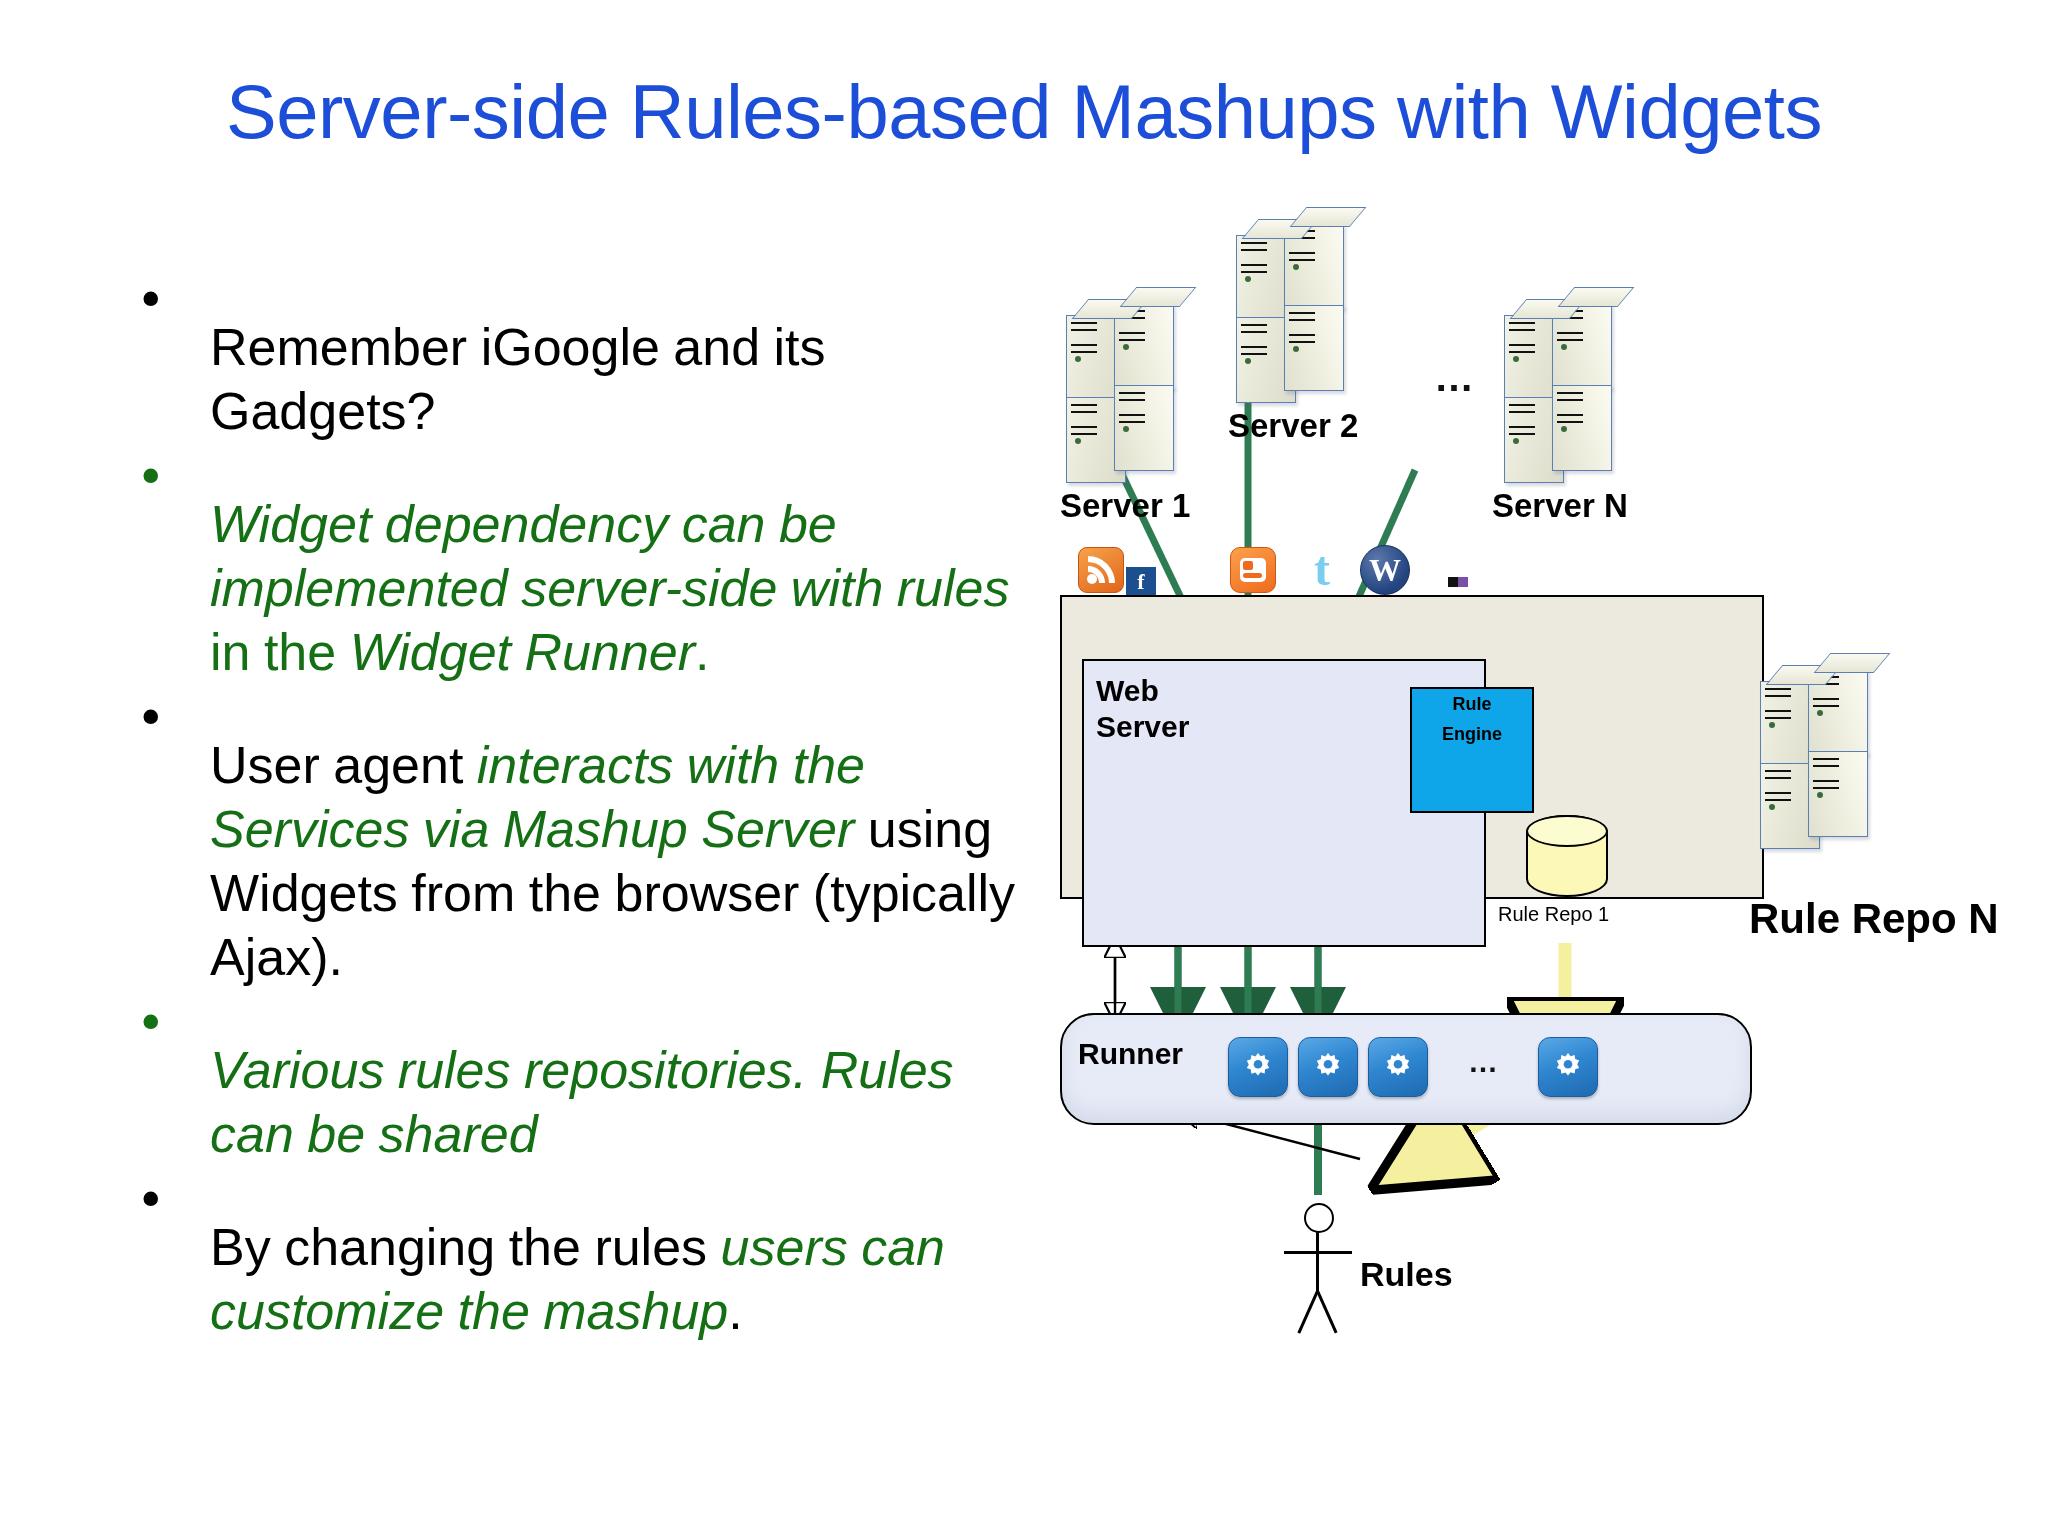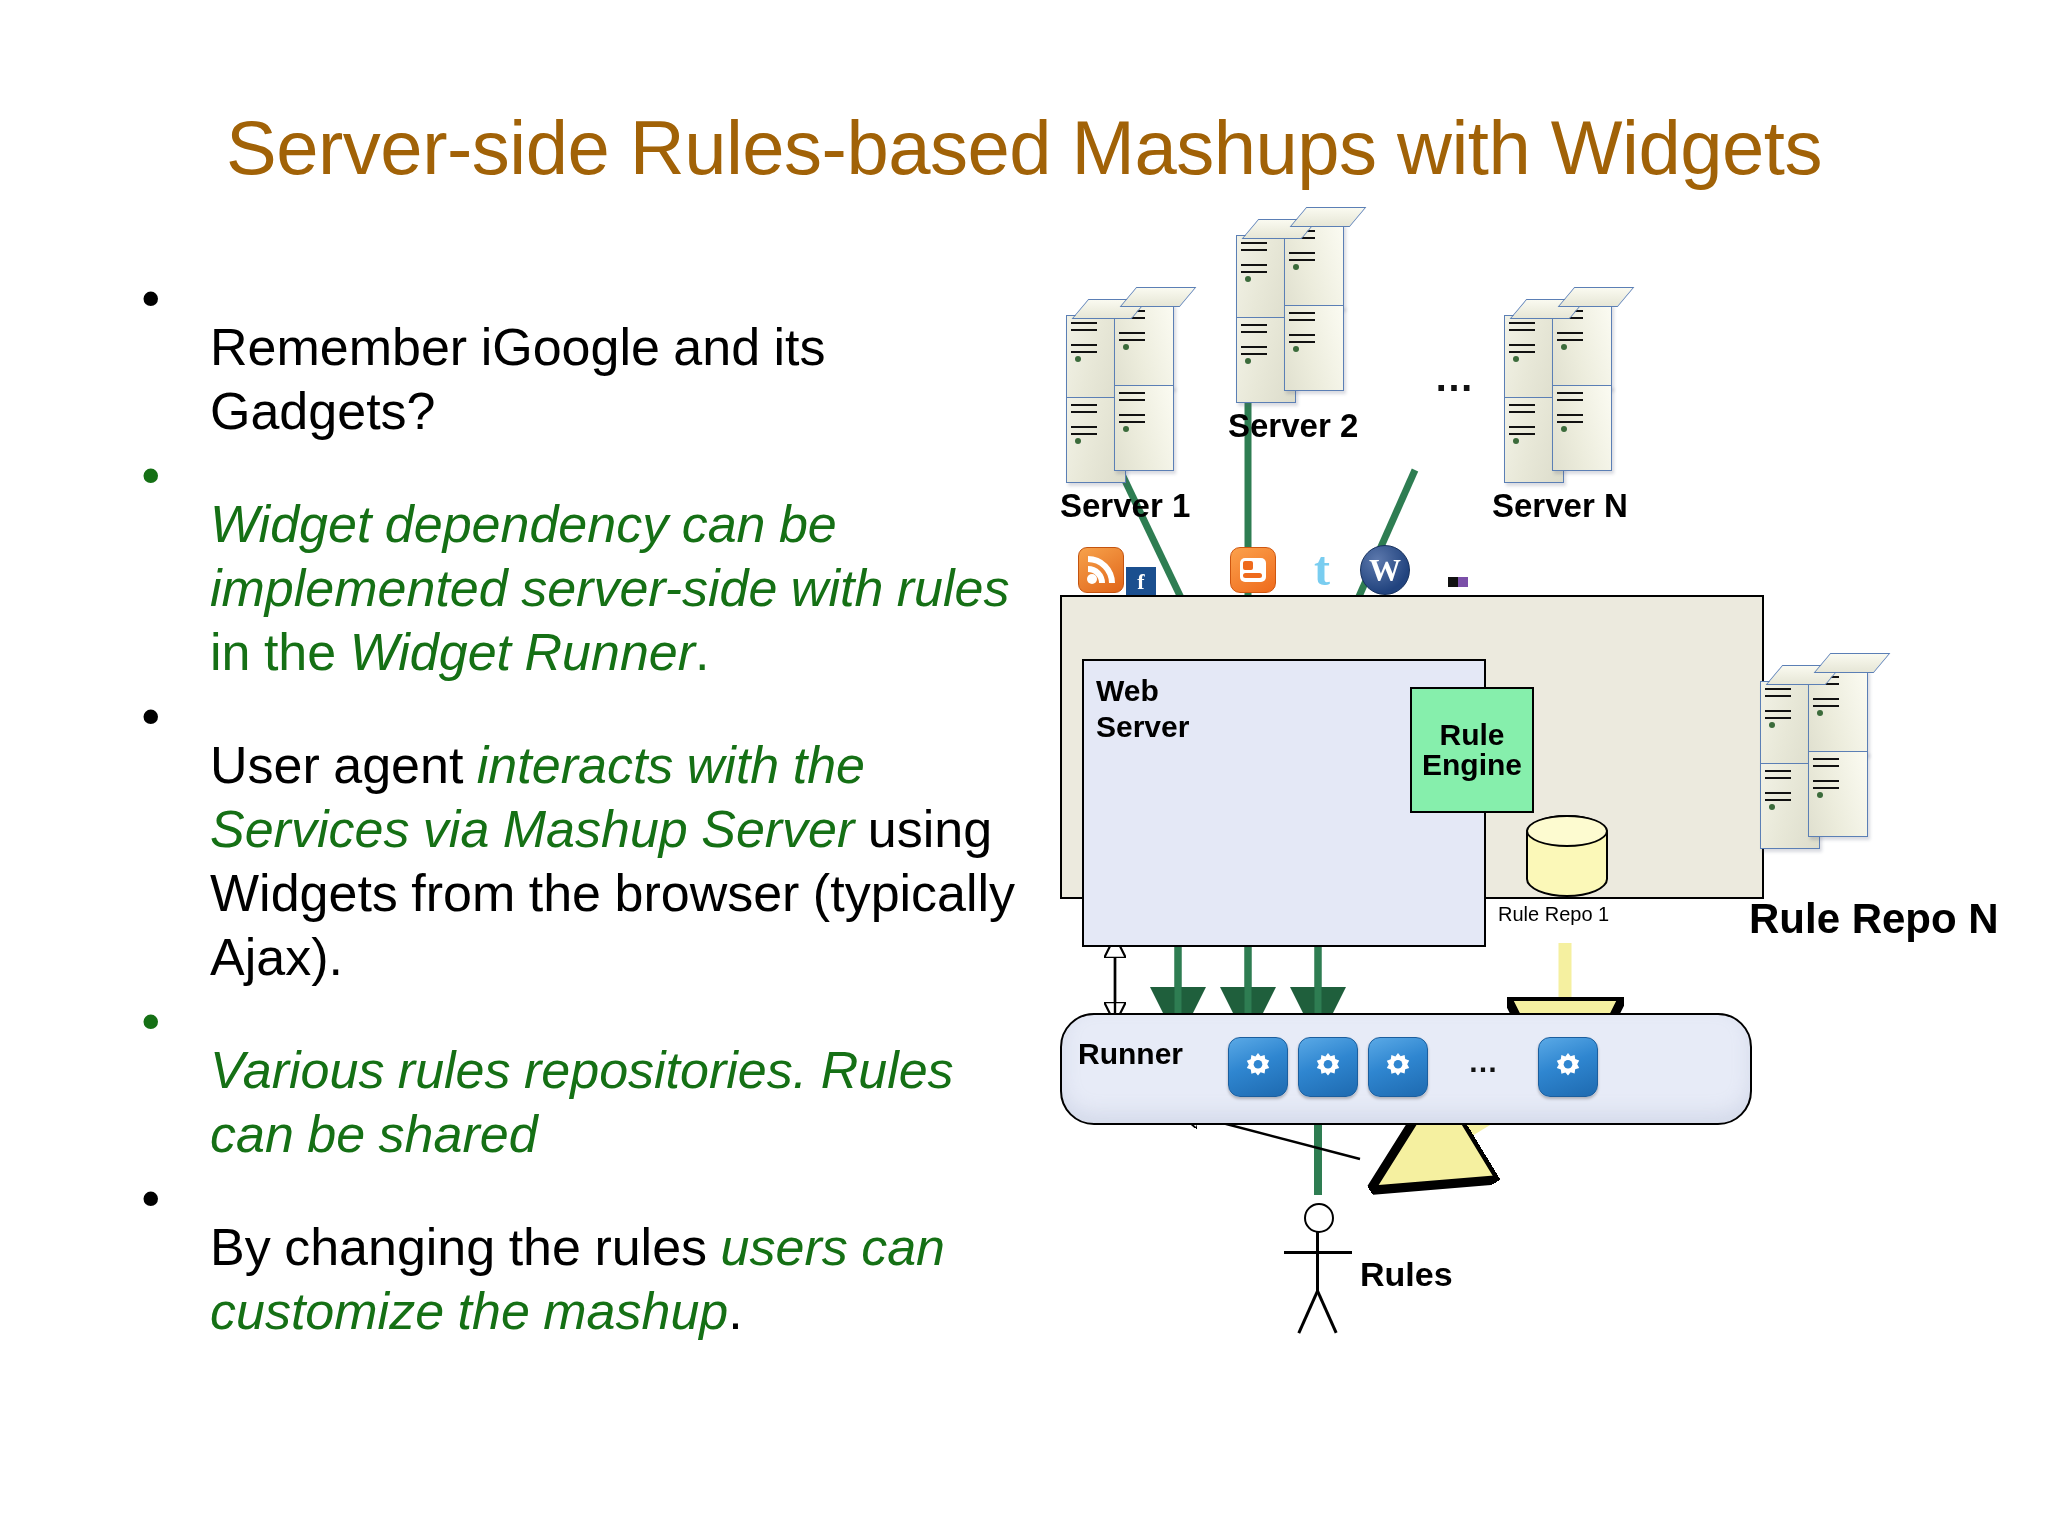--- a/index.html
+++ b/index.html
@@ -9,23 +9,22 @@
     color:#000;
   }
   .slide{position:absolute;inset:0;background:#ffffff;}
 
   
   .title{
     position:absolute;left:0;right:0;top:72px;
     text-align:center;
     font-size:76px;line-height:1.05;font-weight:400;
     letter-spacing:-0.5px;
-    color:#a16207;
+    color:#1d4ed8;
     white-space:nowrap;
-    margin-top:36px;
   }
 
   
   .bullets{
     position:absolute;left:118px;top:268px;width:930px;
   }
   .bullet{
     display:flex;align-items:flex-start;
     margin-bottom:2px;
   }
@@ -86,23 +85,23 @@
   }
   .web-box{
     position:absolute;background:#e4e8f6;border:2px solid #000;
   }
   .widget-runner{
     position:absolute;background:#107c10;border:2px solid #0a5c0a;
     color:#000;font-size:26px;line-height:30px;font-weight:700;
     display:flex;align-items:center;justify-content:center;text-align:center;
   }
   .rule-engine{
-    position:absolute;background:#86efac;border:2px solid #000;
-    font-size:30px;line-height:30px;font-weight:700;text-align:center;
-    display:flex;align-items:center;justify-content:center;
+    position:absolute;background:#0ea5e9;border:2px solid #000;
+    font-size:18px;line-height:30px;font-weight:700;text-align:center;
+    display:flex;align-items:flex-start;justify-content:center;
   }
   .cyl{
     position:absolute;width:78px;height:78px;
     background:#fbf8b8;border:2px solid #000;border-radius:50%/22%;
   }
   .cyl::after{
     content:"";position:absolute;left:-2px;top:-2px;width:78px;height:28px;
     border:2px solid #000;border-radius:50%;background:#fdfbd0;
   }
 

